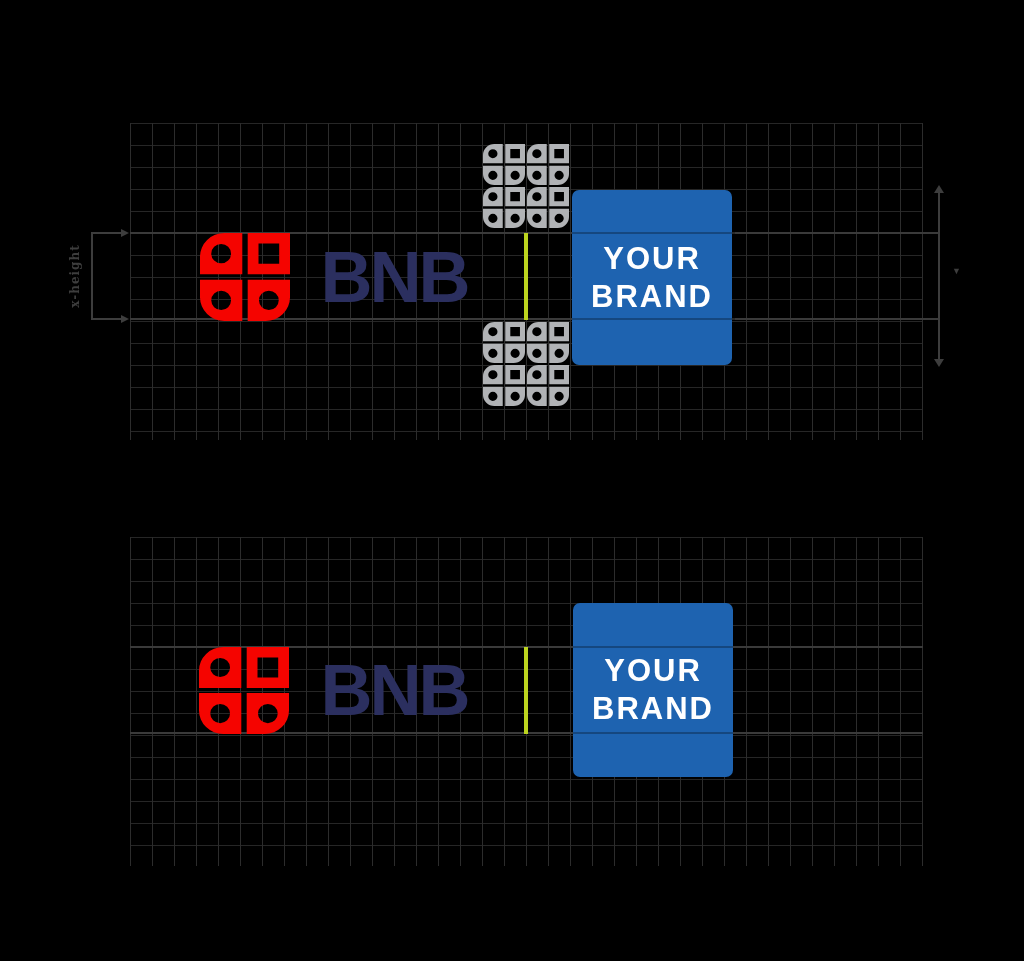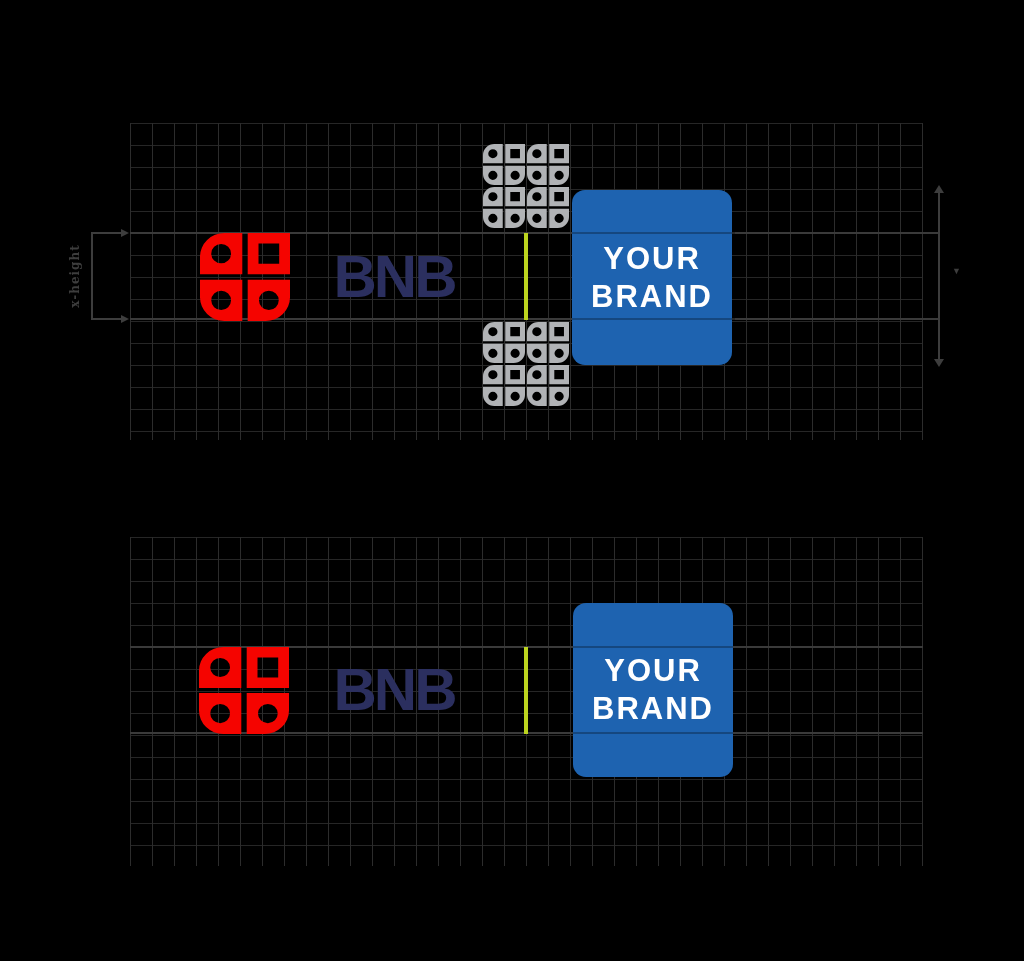--- a/index.html
+++ b/index.html
@@ -29,30 +29,30 @@
     letter-spacing:1px;text-align:center;line-height:14px;white-space:nowrap;
   }
   .dim-marker{position:absolute;left:952px;top:267px;font-size:9px;line-height:9px;color:var(--guide);}
   
   .mark{position:absolute;display:block;}
   .mark-red{fill:var(--red);}
   .mark-gray{fill:var(--gray);}
   
   .wordmark{
     position:absolute;display:flex;align-items:center;justify-content:center;
-    color:var(--navy);font-weight:bold;font-size:60px;letter-spacing:-3px;line-height:1;
+    color:var(--navy);font-weight:bold;font-size:72px;letter-spacing:-3px;line-height:1;
   }
   
   .divider{position:absolute;width:4px;background:var(--lime);}
   
   .tiles{position:absolute;display:grid;grid-template-columns:42px 42px;grid-template-rows:41px 41px;gap:2px;}
   .tiles svg{width:42px;height:41px;display:block;}
   
   .partner-box{
-    position:absolute;width:160px;border-radius:13px;background:var(--blue);
+    position:absolute;width:160px;border-radius:7px;background:var(--blue);
     display:flex;flex-direction:column;align-items:center;justify-content:center;
     color:#fff;font-weight:bold;font-size:31px;letter-spacing:2px;line-height:38px;
   }
 </style>
 </head>
 <body>
 
 <div id="canvas" style="background: rgb(0, 0, 0);">
 
   <svg width="0" height="0" style="position:absolute">

